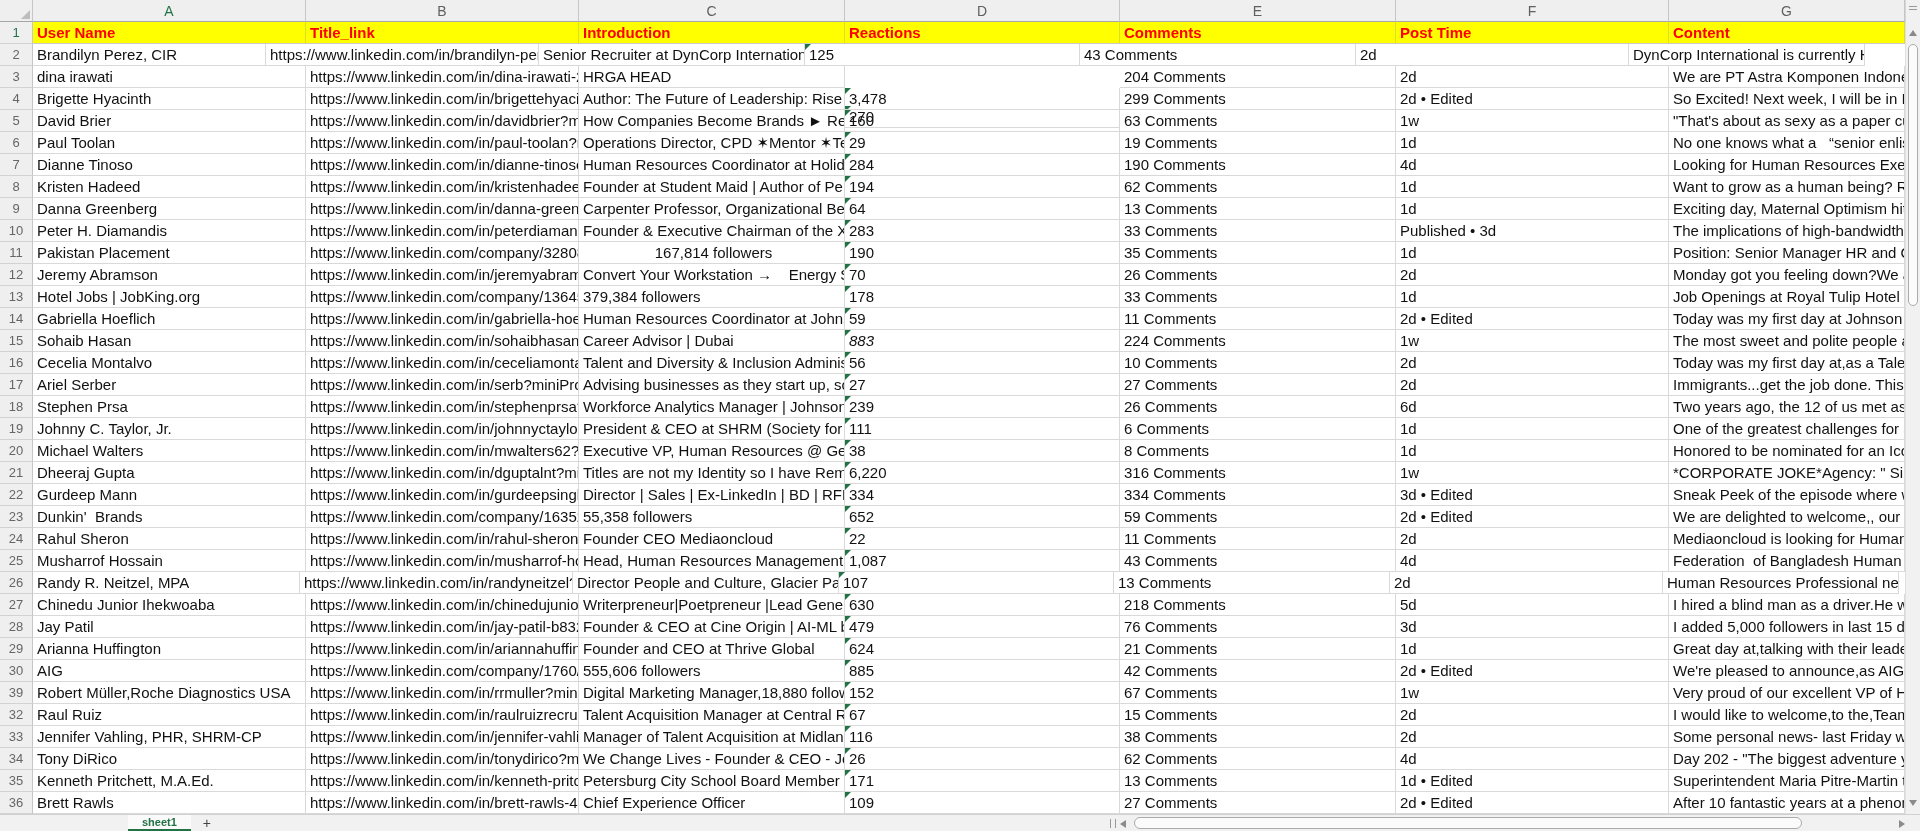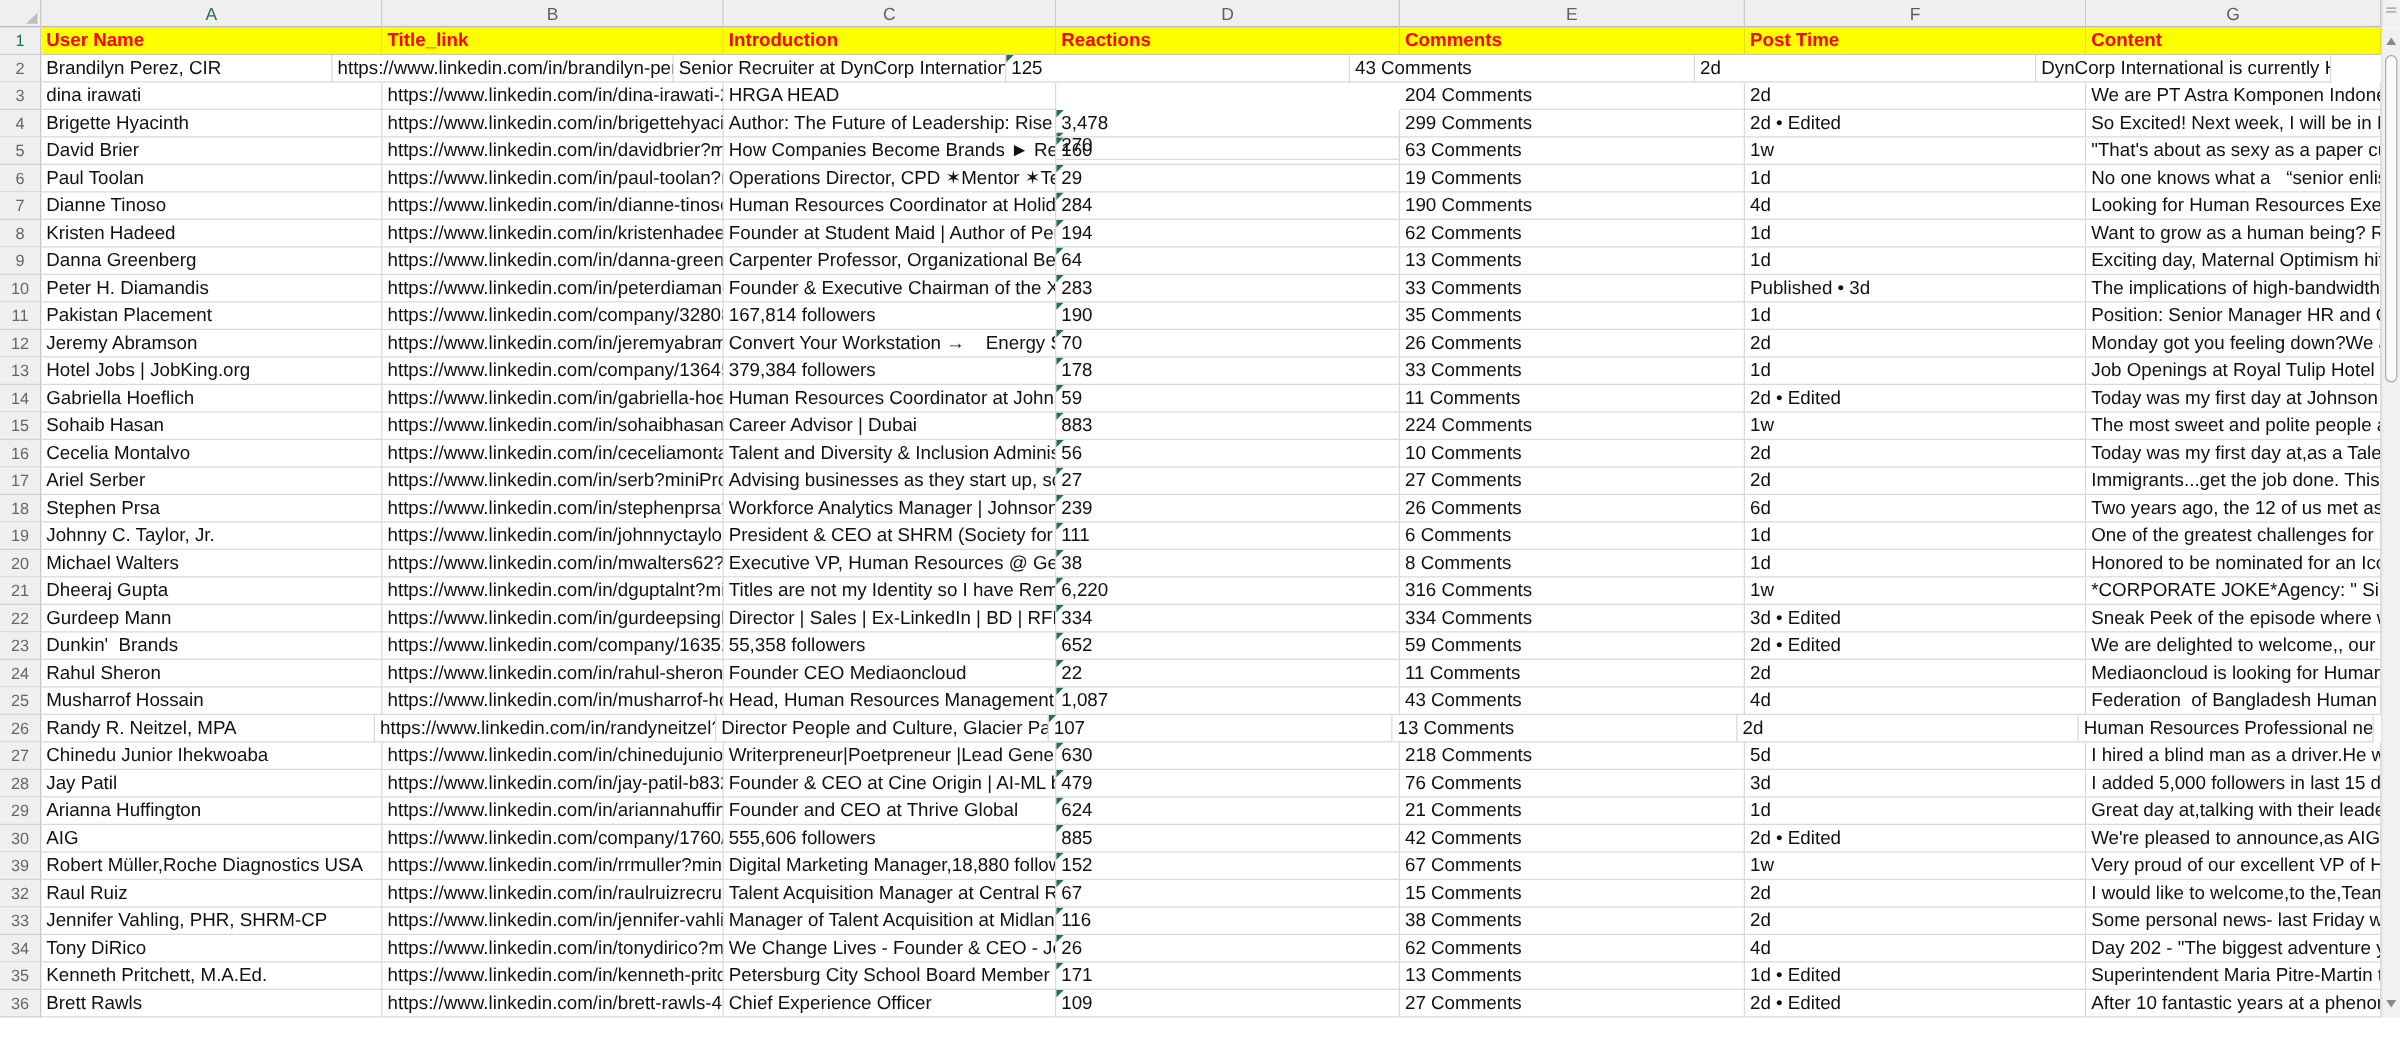--- a/index.html
+++ b/index.html
@@ -190,21 +190,21 @@
         <div class="c" style="width: 266px;">Founder &amp; Executive Chairman of the XPRIZ</div>
         <div class="c" style="width: 275px;"><span class="tri"></span>283</div>
         <div class="c" style="width: 276px;">33 Comments</div>
         <div class="c" style="width: 273px;">Published • 3d</div>
         <div class="c" style="width: 236px;">The implications of high-bandwidth Br</div>
       </div>
       <div class="r">
         <div class="rn">11</div>
         <div class="c" style="width: 273px;">Pakistan Placement</div>
         <div class="c" style="width: 273px;">https://www.linkedin.com/company/328087</div>
-        <div class="c" style="width: 266px;">167,814 followers</div>
+        <div class="c" style="width: 266px; text-align: center;">167,814 followers</div>
         <div class="c" style="width: 275px;"><span class="tri"></span>190</div>
         <div class="c" style="width: 276px;">35 Comments</div>
         <div class="c" style="width: 273px;">1d</div>
         <div class="c" style="width: 236px;">Position: Senior Manager HR and Org</div>
       </div>
       <div class="r">
         <div class="rn">12</div>
         <div class="c" style="width: 273px;">Jeremy Abramson</div>
         <div class="c" style="width: 273px;">https://www.linkedin.com/in/jeremyabramso</div>
         <div class="c" style="width: 266px;">Convert Your Workstation →    Energy Statio</div>
@@ -231,21 +231,21 @@
         <div class="c" style="width: 275px;"><span class="tri"></span>59</div>
         <div class="c" style="width: 276px;">11 Comments</div>
         <div class="c" style="width: 273px;">2d • Edited</div>
         <div class="c" style="width: 236px;">Today was my first day at Johnson Se</div>
       </div>
       <div class="r">
         <div class="rn">15</div>
         <div class="c" style="width: 273px;">Sohaib Hasan</div>
         <div class="c" style="width: 273px;">https://www.linkedin.com/in/sohaibhasan?n</div>
         <div class="c" style="width: 266px;">Career Advisor | Dubai</div>
-        <div class="c" style="width: 275px;"><span class="tri"></span>883</div>
+        <div class="c" style="width: 275px; font-style: italic;"><span class="tri"></span>883</div>
         <div class="c" style="width: 276px;">224 Comments</div>
         <div class="c" style="width: 273px;">1w</div>
         <div class="c" style="width: 236px;">The most sweet and polite people are</div>
       </div>
       <div class="r">
         <div class="rn">16</div>
         <div class="c" style="width: 273px;">Cecelia Montalvo</div>
         <div class="c" style="width: 273px;">https://www.linkedin.com/in/ceceliamontalv</div>
         <div class="c" style="width: 266px;">Talent and Diversity &amp; Inclusion Administrat</div>
         <div class="c" style="width: 275px;"><span class="tri"></span>56</div>
@@ -454,14 +454,28 @@
         <div class="c" style="width: 236px;">After 10 fantastic years at a phenome</div>
       </div>
     </div>
 
   <div class="vscroll">
     <span class="va up"></span>
     <span class="vthumb"></span>
     <span class="va down"></span>
   </div>
 
+  <div class="bottombar">
+    <div class="tab">
+      <span>sheet1</span>
+    </div>
+    <div class="addtab">+</div>
+    <div class="hscroll">
+      <span class="hsplit"></span>
+      <span class="ha left"></span>
+      <span class="htrack">
+        <span class="hthumb"></span>
+      </span>
+      <span class="ha right"></span>
+    </div>
+  </div>
 
 </div>
 
 </body></html>

